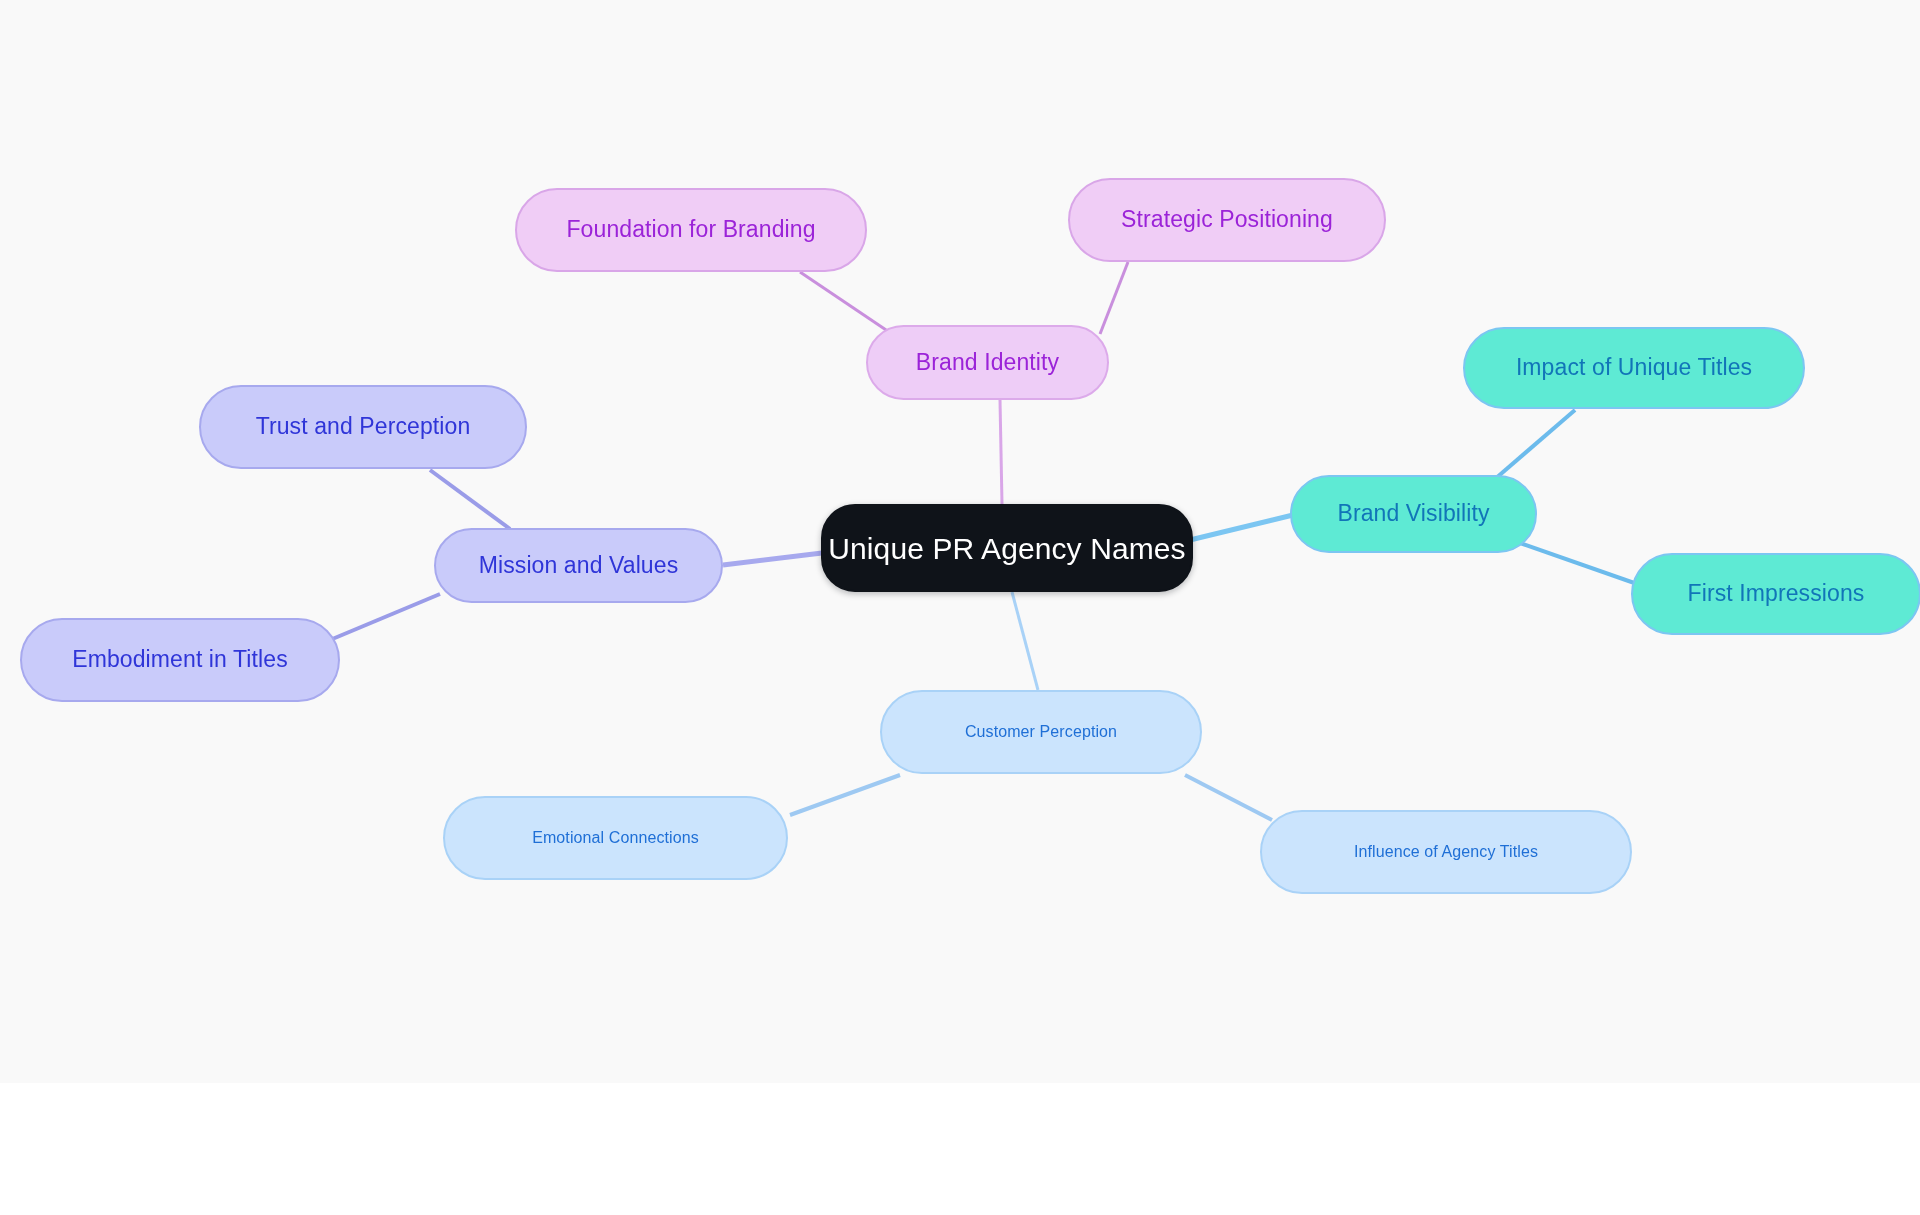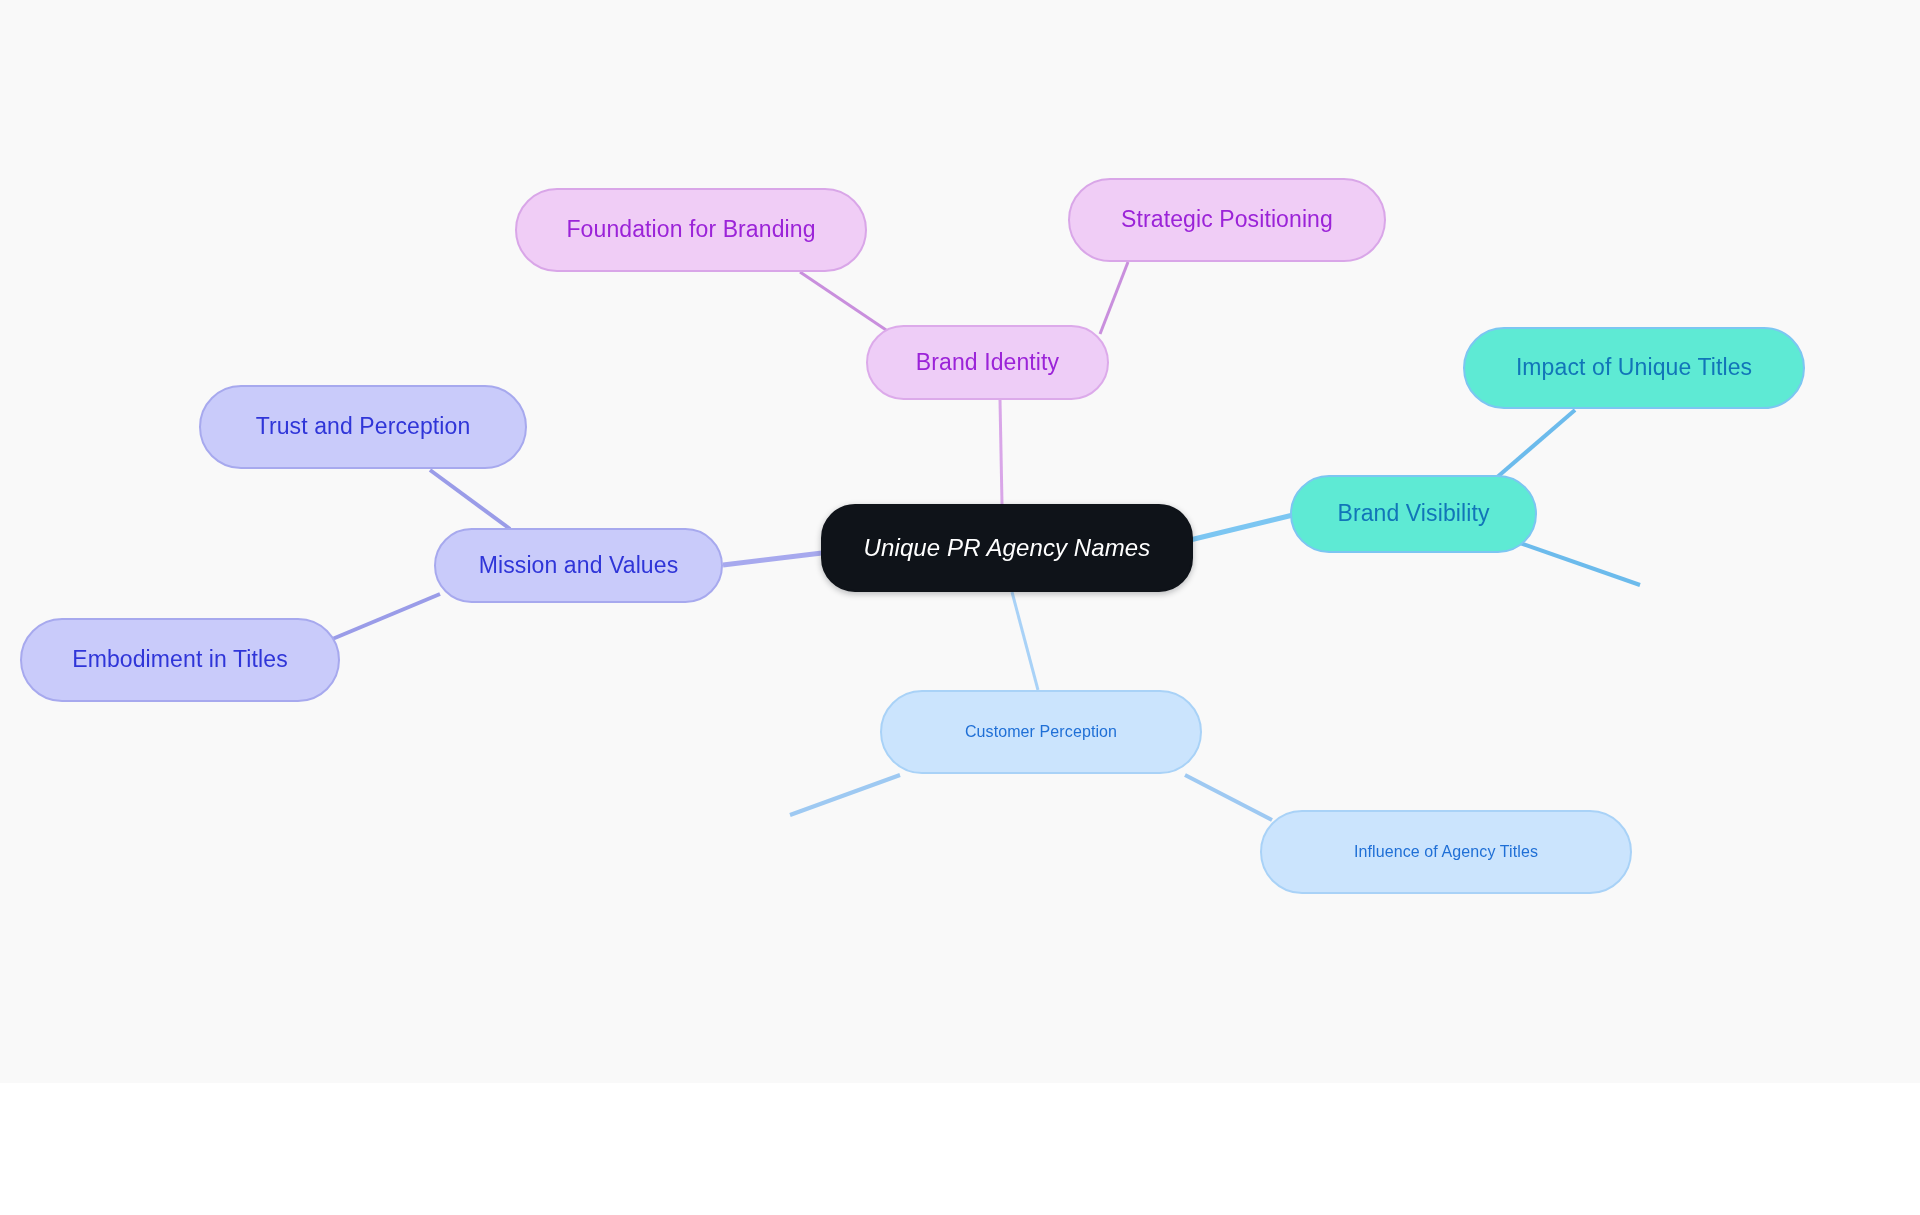--- a/index.html
+++ b/index.html
@@ -62,23 +62,22 @@
 
   
   .node.root {
     background: #0f1319;
     border-color: #0f1319;
     color: #ffffff;
     border-radius: 34px;
     box-shadow: 0 2px 6px rgba(15, 19, 25, 0.28);
   }
   .node.root .node-label {
-    font-size: 24px;
+    font-size: 30px;
     color: #ffffff;
-    font-style: italic;
   }
 
   
   .node.magenta {
     background: #f0cdf6;
     border-color: #d9a6e8;
     color: #9b23d8;
   }
   .node.magenta .node-label {
     font-size: 23px;
@@ -187,25 +186,31 @@
     </div>
 
     <div class="node sky" style="left:1290px; top:475px; width:247px; height:78px;">
       <span class="node-label">Brand Visibility</span>
     </div>
 
     <div class="node sky" style="left:1463px; top:327px; width:342px; height:82px;">
       <span class="node-label">Impact of Unique Titles</span>
     </div>
 
+    <div class="node sky" style="left:1631px; top:553px; width:290px; height:82px;">
+      <span class="node-label">First Impressions</span>
+    </div>
 
     <div class="node pale" style="left:880px; top:690px; width:322px; height:84px;">
       <span class="node-label">Customer Perception</span>
     </div>
 
+    <div class="node pale" style="left:443px; top:796px; width:345px; height:84px;">
+      <span class="node-label">Emotional Connections</span>
+    </div>
 
     <div class="node pale" style="left:1260px; top:810px; width:372px; height:84px;">
       <span class="node-label">Influence of Agency Titles</span>
     </div>
 
   </div>
 
   <div id="footer-bar">
     
   </div>

